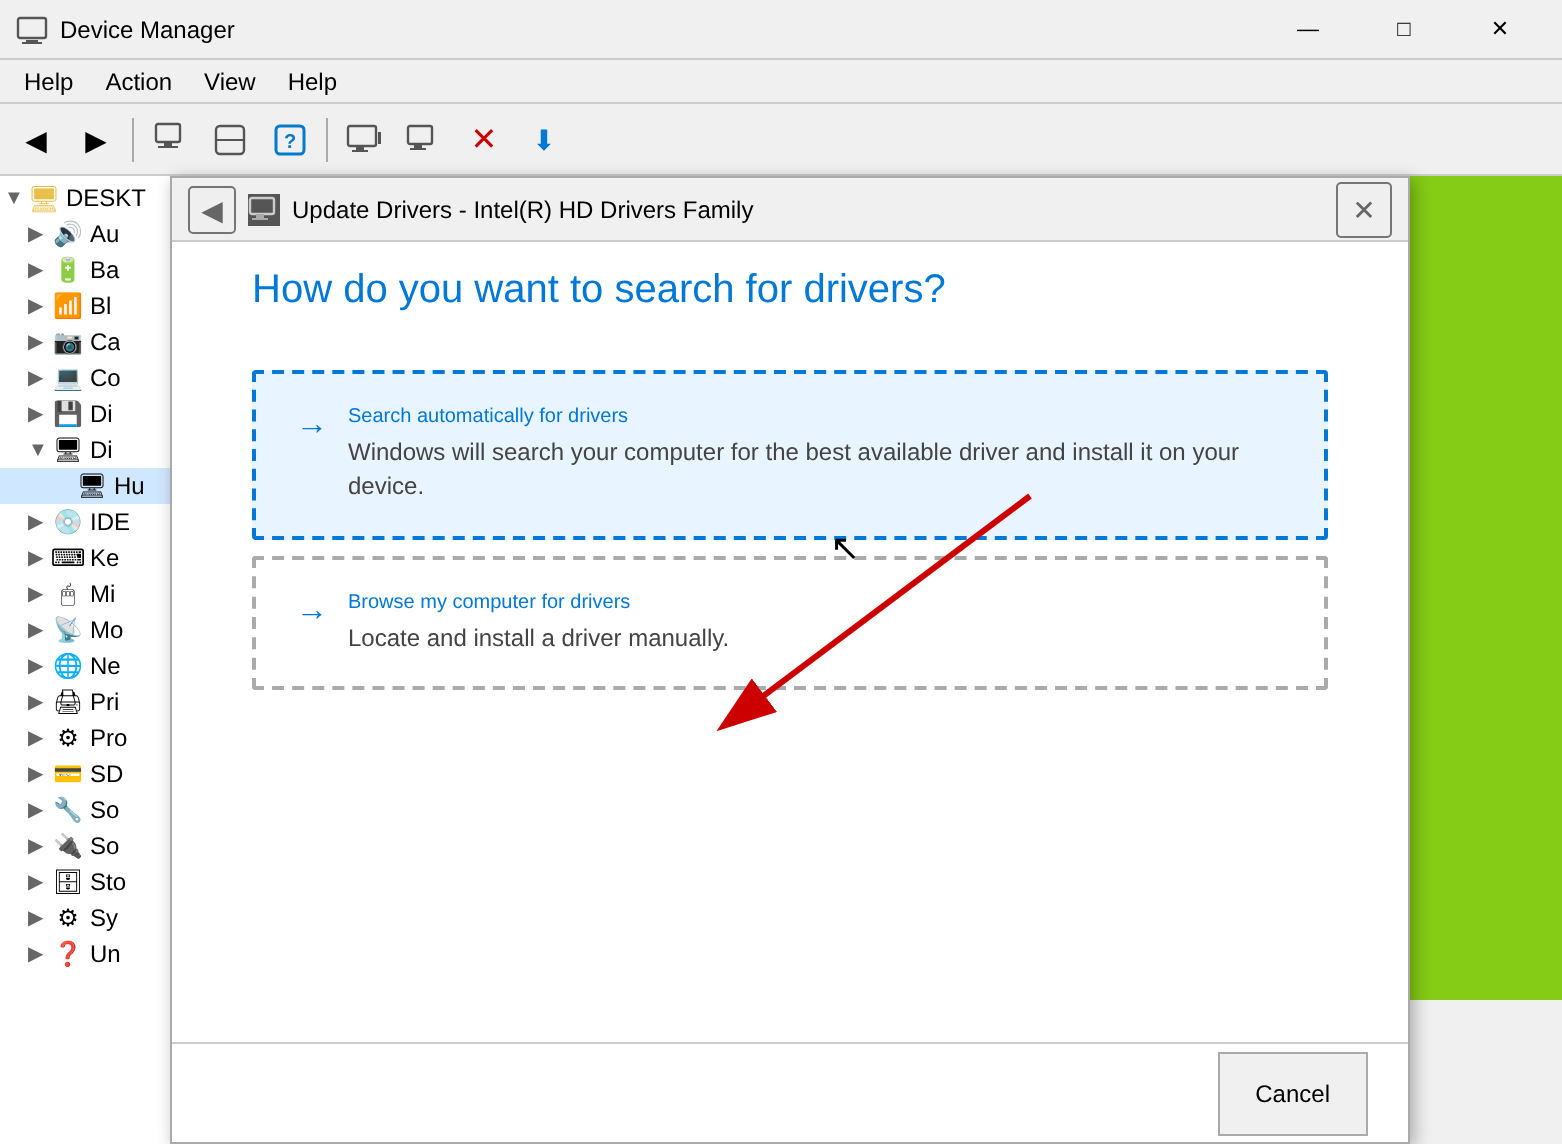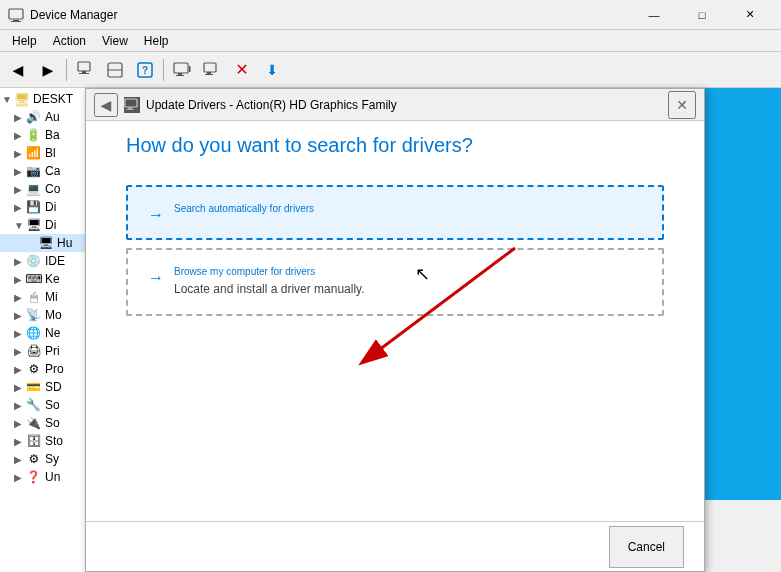--- a/index.html
+++ b/index.html
@@ -10,21 +10,21 @@
       font-family: 'Segoe UI', Tahoma, sans-serif;
       font-size: 12px;
       overflow: hidden;
       position: relative;
     }
 
     
     .main-window {
       width: 781px;
       height: 500px;
-      background: #0ea5e9;
+      background: #84cc16;
       position: relative;
     }
 
     
     .title-bar {
       height: 30px;
       background: #f0f0f0;
       display: flex;
       align-items: center;
       padding: 0 8px;
@@ -479,31 +479,32 @@
 
       <div class="dialog-title-bar">
         <button class="dialog-back-btn">◀</button>
         <span class="dialog-title-icon">
           <svg width="16" height="16" viewBox="0 0 16 16">
             <rect x="1" y="2" width="12" height="8" rx="1" fill="none" stroke="#ccc" stroke-width="1.2"></rect>
             <rect x="4" y="10" width="4" height="2" fill="#aaa"></rect>
             <rect x="2" y="12" width="8" height="1" fill="#aaa"></rect>
           </svg>
         </span>
-        <span class="dialog-title-text">Update Drivers - Action(R) HD Graphics Family</span>
+        <span class="dialog-title-text">Update Drivers - Intel(R) HD Drivers Family</span>
         <button class="dialog-close-btn">✕</button>
       </div>
 
       <div class="dialog-body">
         <div class="dialog-question">How do you want to search for drivers?</div>
 
         <div class="option-box selected">
           <span class="option-arrow">→</span>
           <div class="option-content">
             <div class="option-title">Search automatically for drivers</div>
+            <div class="option-desc">Windows will search your computer for the best available driver and install it on your device.</div>
           </div>
         </div>
 
         <div class="option-box">
           <span class="option-arrow">→</span>
           <div class="option-content">
             <div class="option-title">Browse my computer for drivers</div>
             <div class="option-desc">Locate and install a driver manually.</div>
           </div>
         </div>

